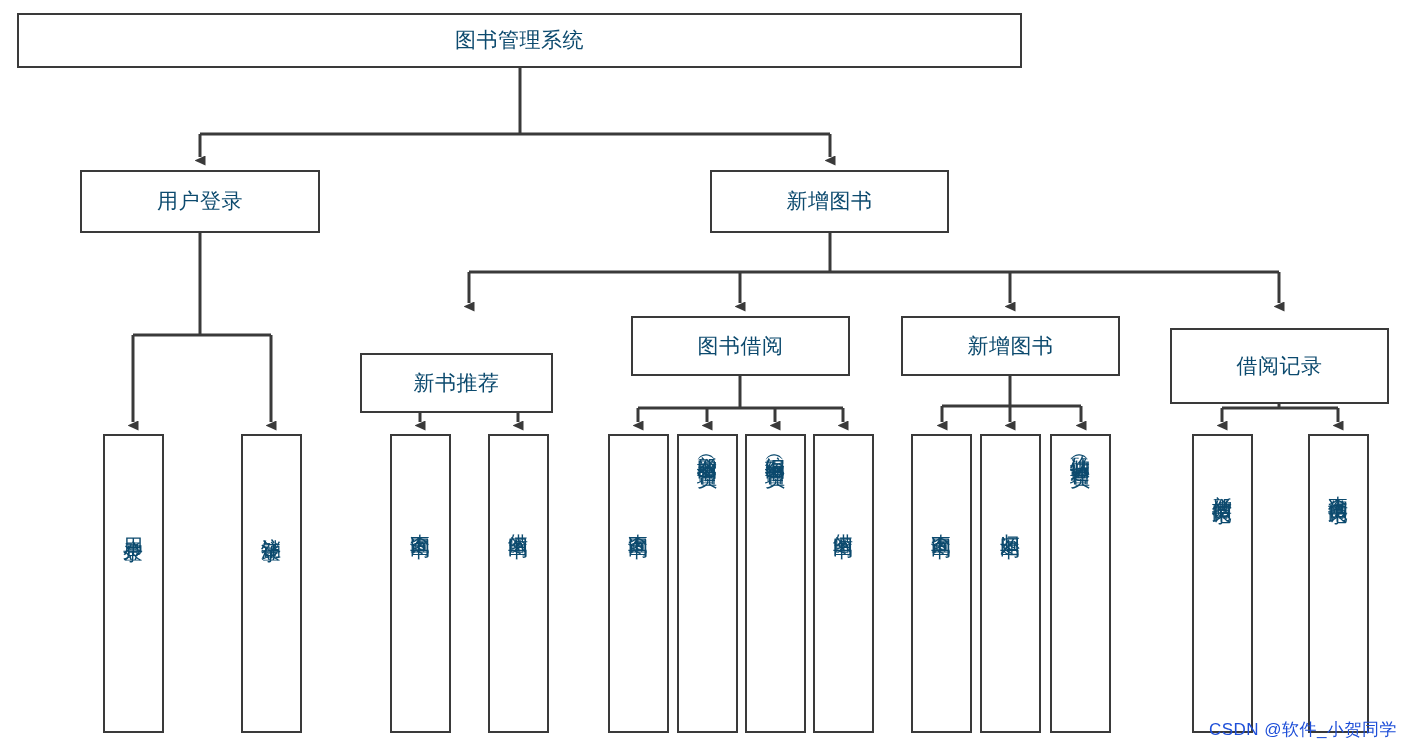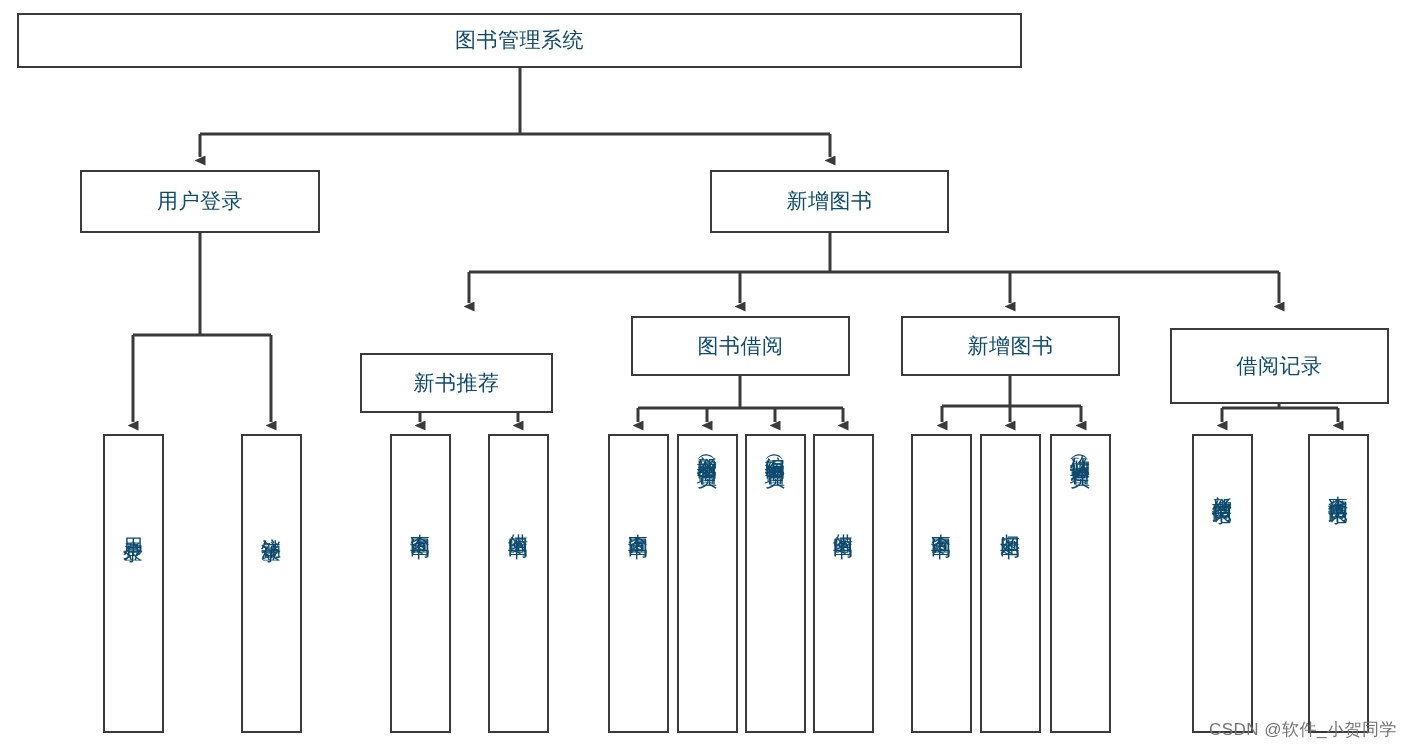--- a/index.html
+++ b/index.html
@@ -55,21 +55,21 @@
     font-size: 20px;
     letter-spacing: 2px;
     line-height: 1;
     white-space: nowrap;
   }
   .watermark {
     position: absolute;
     right: 8px;
     bottom: 6px;
     font-size: 17px;
-    color: #737373;
+    color: #1d4ed8;
     letter-spacing: 0.5px;
     z-index: 5;
     white-space: nowrap;
   }
 </style>
 </head>
 <body>
 
 <div id="canvas">
 

